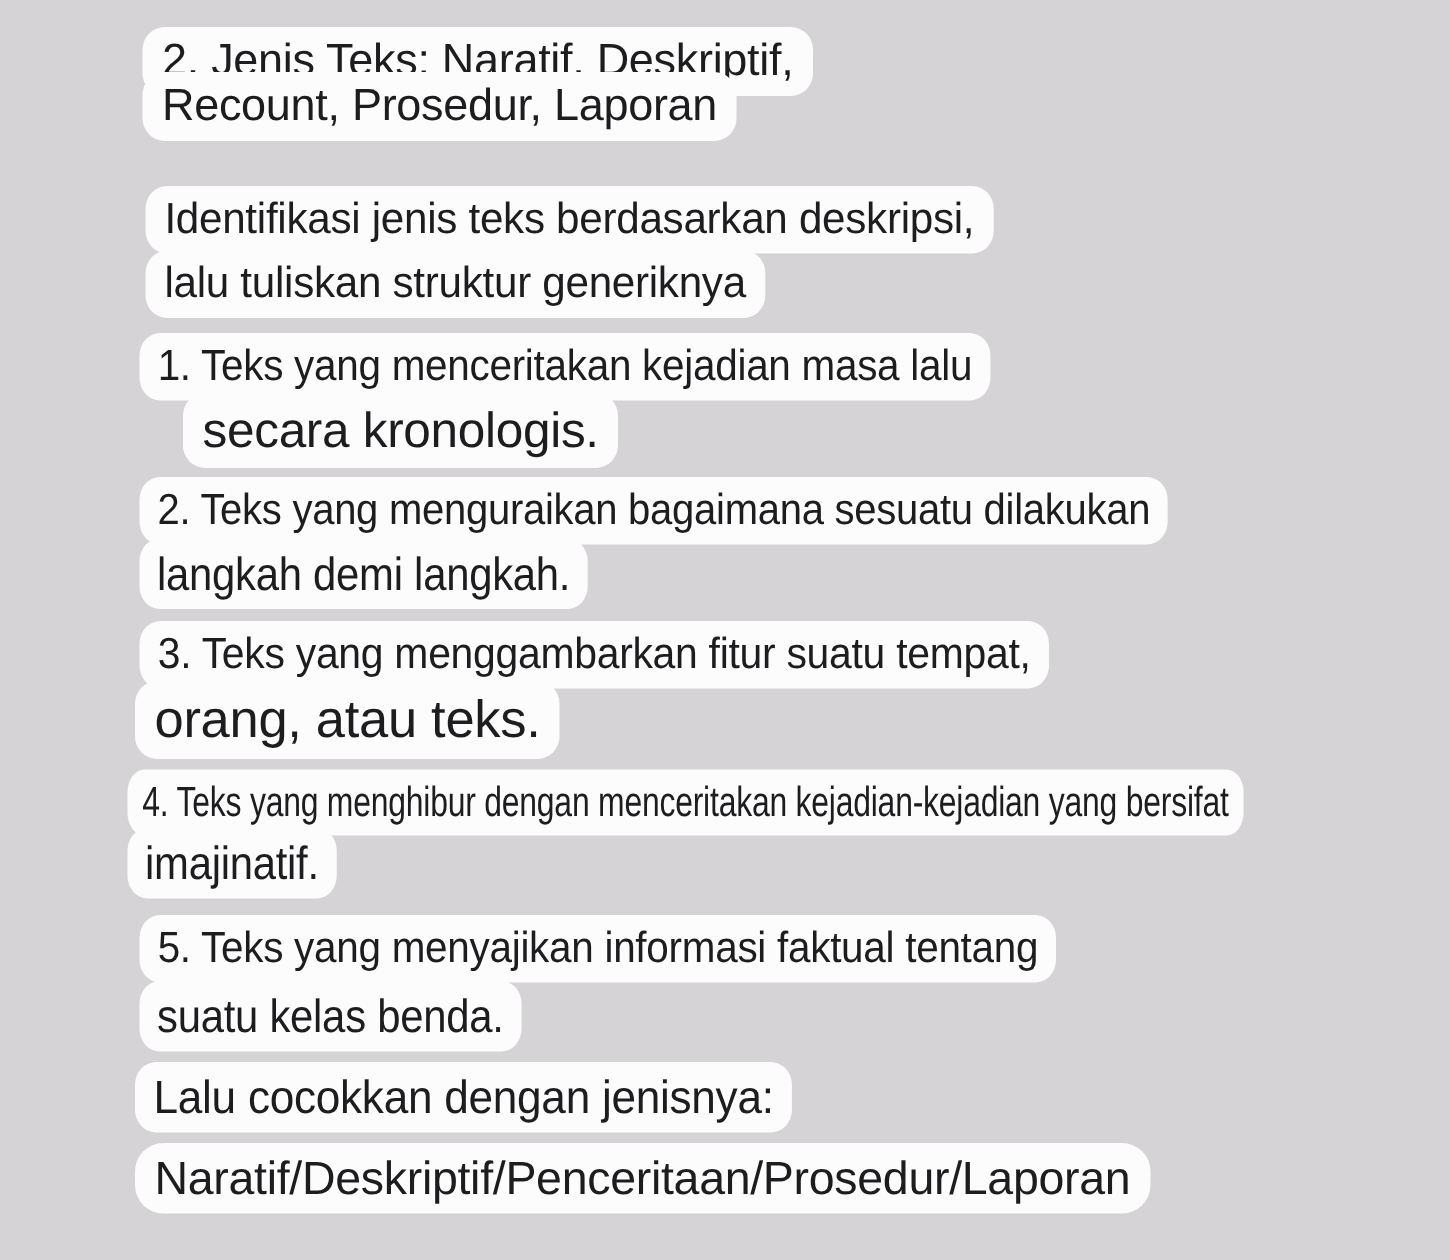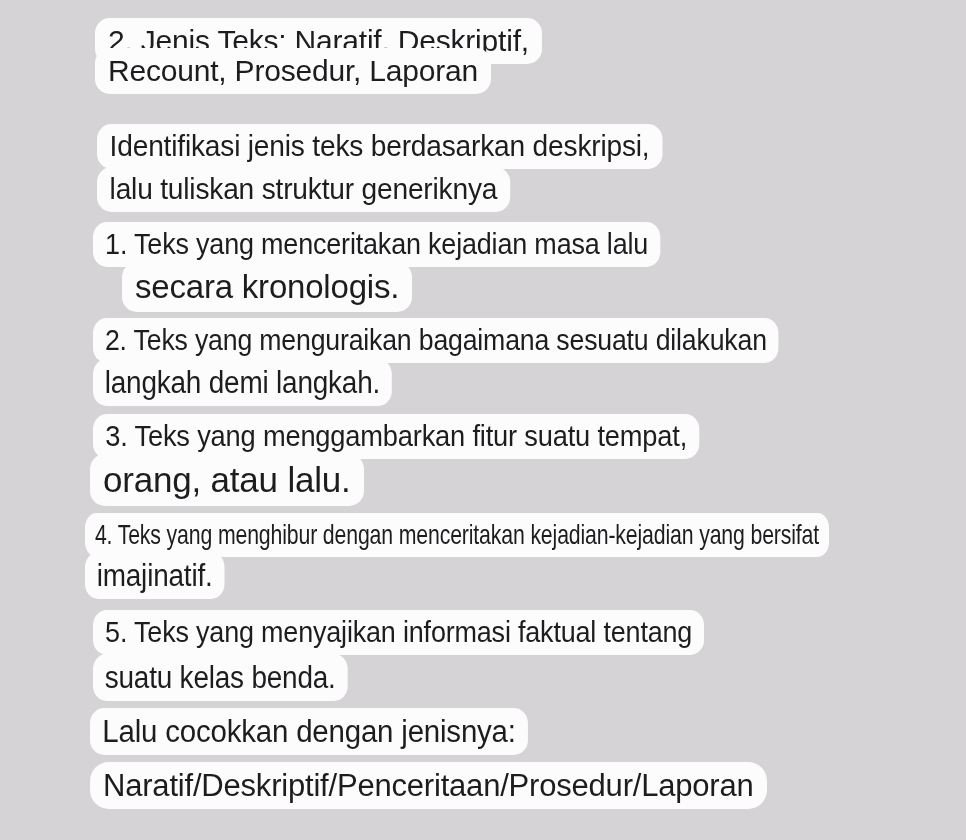--- a/index.html
+++ b/index.html
@@ -67,21 +67,21 @@
   <div class="bubble b3">Identifikasi jenis teks berdasarkan deskripsi,</div>
   <div class="bubble b4">lalu tuliskan struktur generiknya</div>
 
   <div class="bubble b5">1. Teks yang menceritakan kejadian masa lalu</div>
   <div class="bubble b6">secara kronologis.</div>
 
   <div class="bubble b7">2. Teks yang menguraikan bagaimana sesuatu dilakukan</div>
   <div class="bubble b8">langkah demi langkah.</div>
 
   <div class="bubble b9">3. Teks yang menggambarkan fitur suatu tempat,</div>
-  <div class="bubble b10">orang, atau lalu.</div>
+  <div class="bubble b10">orang, atau teks.</div>
 
   <div class="bubble b11">4. Teks yang menghibur dengan menceritakan kejadian-kejadian yang bersifat</div>
   <div class="bubble b12">imajinatif.</div>
 
   <div class="bubble b13">5. Teks yang menyajikan informasi faktual tentang</div>
   <div class="bubble b14">suatu kelas benda.</div>
 
   <div class="bubble b15">Lalu cocokkan dengan jenisnya:</div>
   <div class="bubble b16">Naratif/Deskriptif/Penceritaan/Prosedur/Laporan</div>
 

